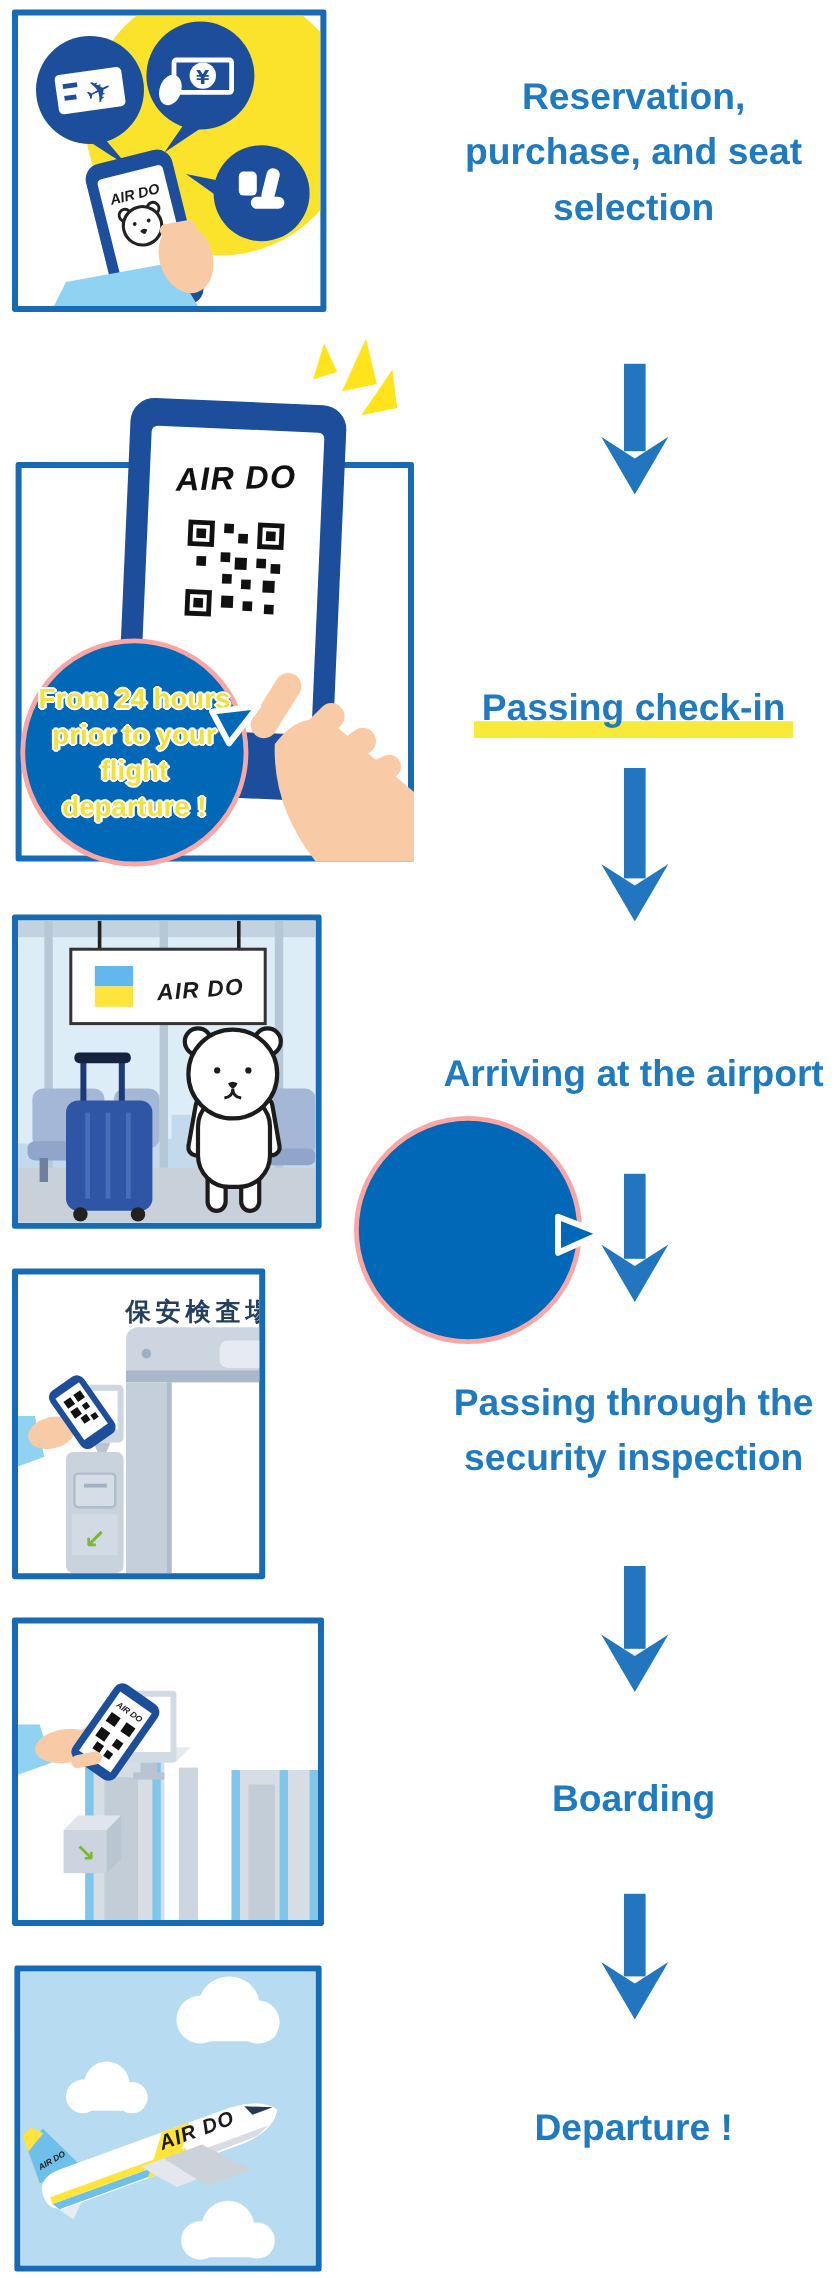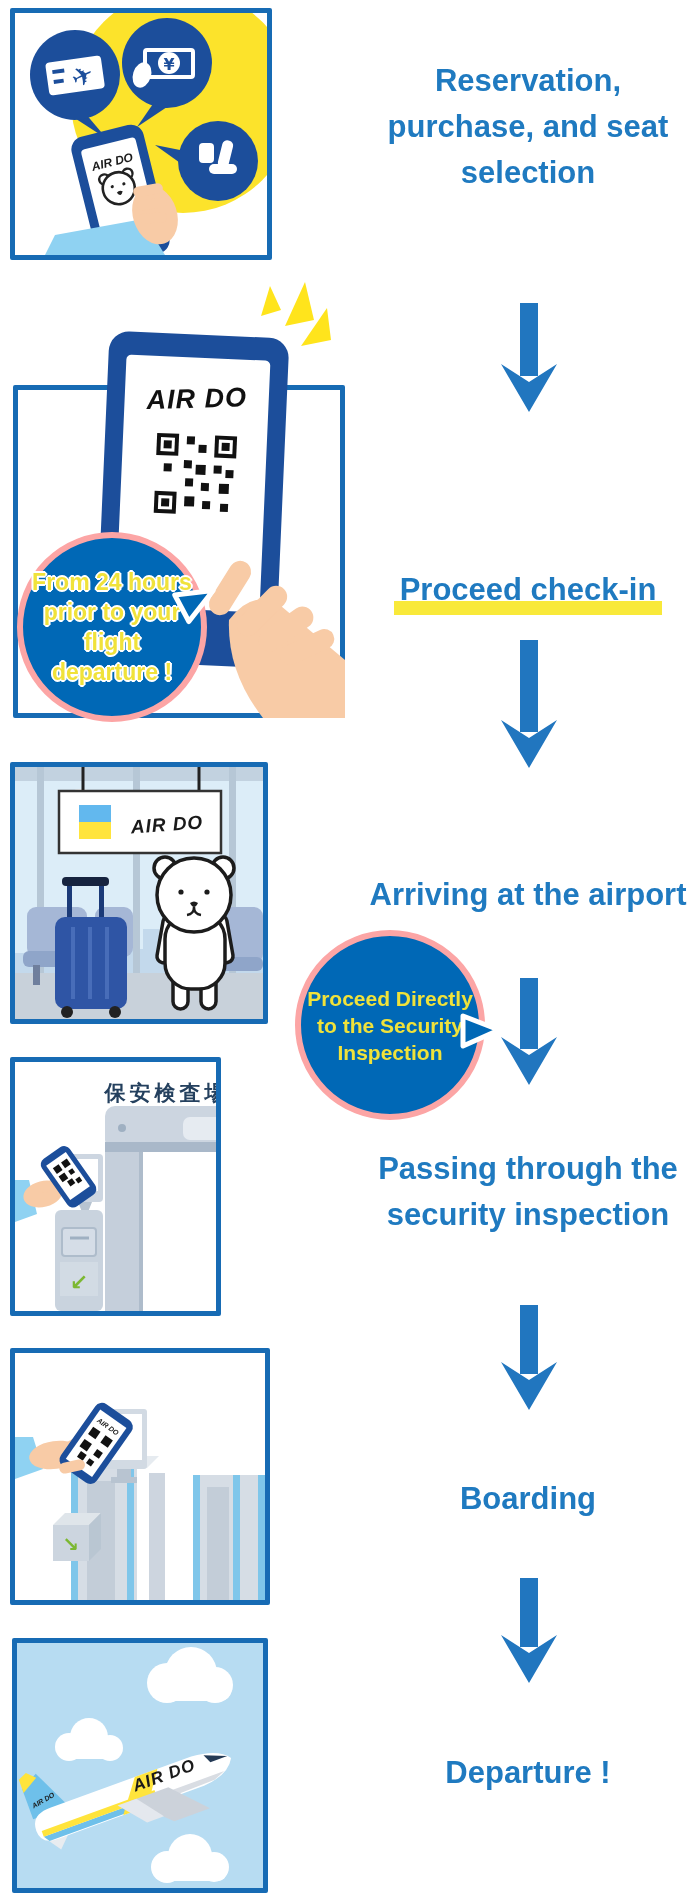--- a/index.html
+++ b/index.html
@@ -6,21 +6,21 @@
   .canvas{position:relative;width:700px;height:1898px;background:#fff;overflow:hidden;
           font-family:"Liberation Sans","DejaVu Sans",sans-serif;}
   .imgbox{position:absolute;box-sizing:border-box;border:5px solid #176bb4;border-radius:2px;
           background:#fff;overflow:hidden;z-index:1;}
   .imgbox svg{position:absolute;left:0;top:0;}
   .overlay-svg{position:absolute;z-index:2;overflow:visible;}
   .steptext{position:absolute;left:348px;width:360px;text-align:center;font-weight:bold;
             font-size:31px;line-height:46px;color:#1f7ac0;white-space:pre-line;z-index:2;}
   .arrow{position:absolute;left:497px;z-index:2;}
   .bubble{position:absolute;width:190px;height:190px;border-radius:50%;background:#0068b6;
-          border:6px solid #fca5a5;box-sizing:border-box;z-index:3;display:flex;align-items:center;
+          border:4px solid #fca5a5;box-sizing:border-box;z-index:3;display:flex;align-items:center;
           justify-content:center;text-align:center;font-weight:bold;color:#f0e23a;
           white-space:pre-line;overflow:visible;}
   .bubble-24h{left:17px;top:532px;font-size:23px;line-height:30px;
           text-shadow:-1px -1px 0 #fff,1px -1px 0 #fff,-1px 1px 0 #fff,1px 1px 0 #fff,
                       0 -2px 0 #fff,0 2px 0 #fff,-2px 0 0 #fff,2px 0 0 #fff;}
   .bubble-proceed{left:295px;top:930px;font-size:21px;line-height:27px;}
   .bubble .tail{position:absolute;overflow:visible;}
   .hl{position:relative;z-index:0;display:inline-block;}
   .hl::after{content:"";position:absolute;left:-6px;right:-6px;bottom:-2px;height:14px;
              background:#f9e93a;z-index:-1;}
@@ -150,21 +150,21 @@
   <div class="bubble bubble-24h">
     <svg class="tail" style="right:-18px;top:40px;transform:rotate(-28deg);" width="40" height="40" viewBox="0 0 40 40">
       <polygon points="0,6 36,20 0,36" fill="#0068b6" stroke="#fff" stroke-width="5" stroke-linejoin="round"></polygon>
     </svg>
     <span>From 24 hours
 prior to your flight
 departure !</span>
   </div>
 
   <div class="steptext" style="top:521px">
-    <span class="hl">Proceed check-in</span>
+    <span class="hl">Passing check-in</span>
   </div>
 
   <svg class="arrow" style="top:640px" width="64" height="128" viewBox="0 0 64 128">
     <rect x="23" y="0" width="18" height="92" fill="#2176bf"></rect>
     <polygon points="4,80 32,98 60,80 32,128" fill="#2176bf"></polygon>
   </svg>
 
   <div class="imgbox" style="left:10px;top:762px;width:258px;height:262px;">
     <svg width="248" height="252" viewBox="0 0 248 252">
       <rect width="248" height="252" fill="#dcedf8"></rect>
@@ -223,23 +223,20 @@
       </g>
     </svg>
   </div>
 
   <div class="steptext" style="top:872px">Arriving at the airport</div>
 
   <div class="bubble bubble-proceed">
     <svg class="tail" style="right:-24px;top:74px;" width="40" height="40" viewBox="0 0 40 40">
       <polygon points="0,6 36,20 0,36" fill="#0068b6" stroke="#fff" stroke-width="5" stroke-linejoin="round"></polygon>
     </svg>
-    <span>Proceed Directly
-to the Security
-Inspection</span>
   </div>
 
   <svg class="arrow" style="top:978px" width="64" height="107" viewBox="0 0 64 107">
     <rect x="23" y="0" width="18" height="71" fill="#2176bf"></rect>
     <polygon points="4,59 32,77 60,59 32,107" fill="#2176bf"></polygon>
   </svg>
 
   <div class="imgbox" style="left:10px;top:1057px;width:211px;height:259px;">
     <svg width="248" height="249" viewBox="0 0 248 249">
       <text class="jp" x="152" y="38" font-size="21" font-weight="bold" fill="#24405e" text-anchor="middle">保安検査場</text>

